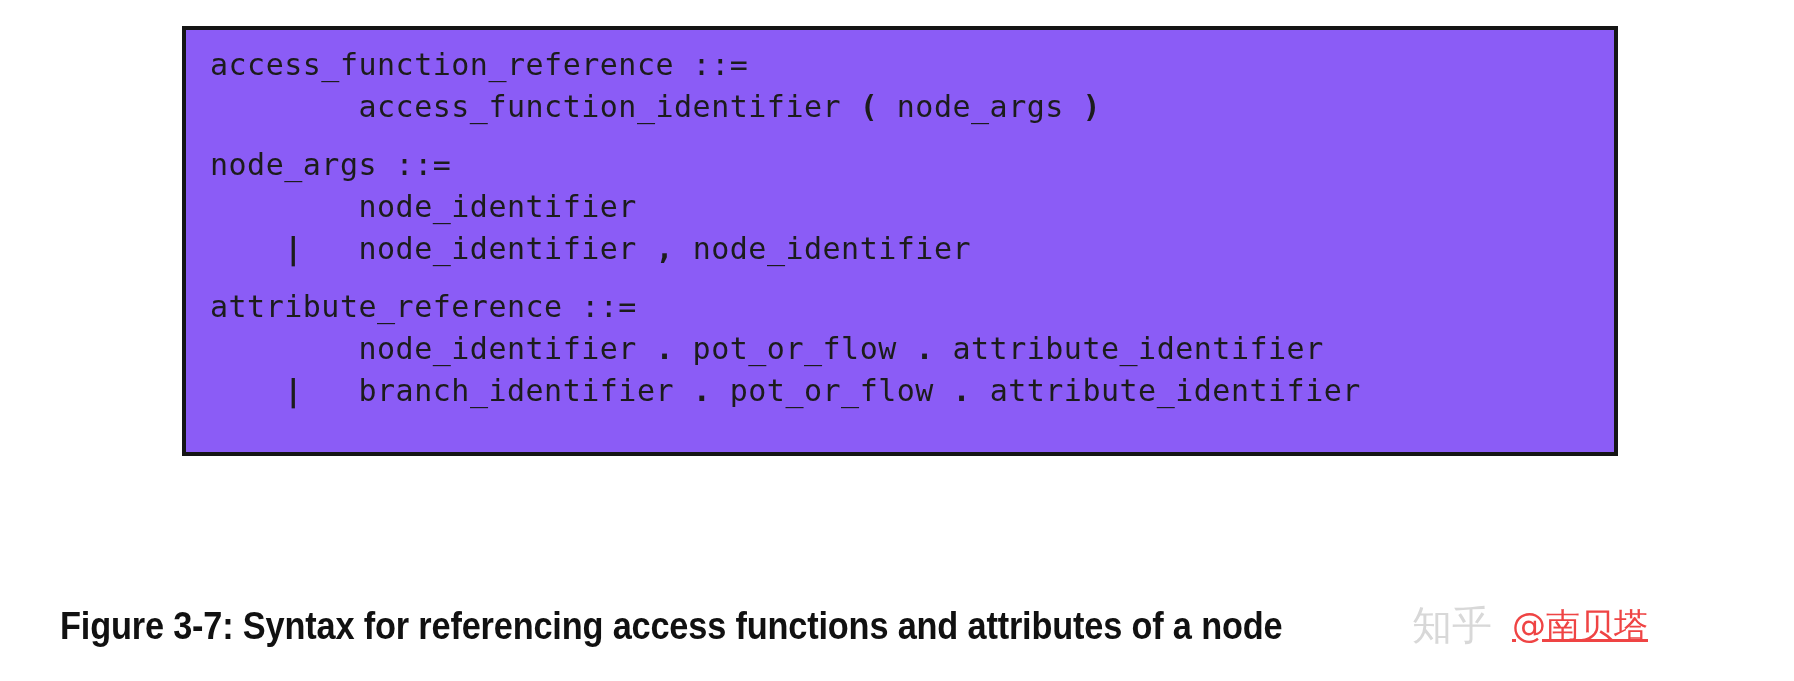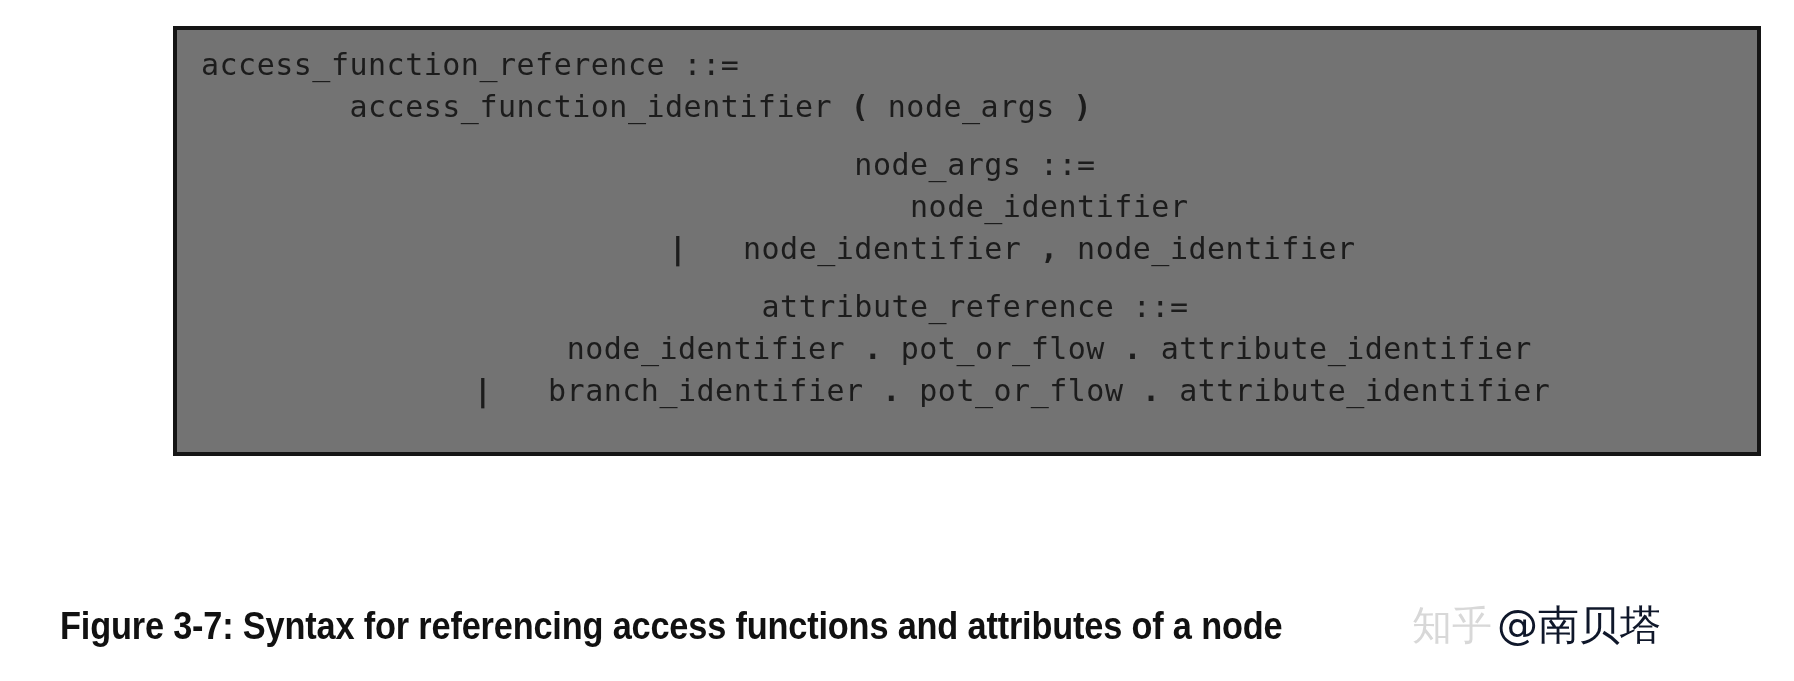--- a/index.html
+++ b/index.html
@@ -11,44 +11,44 @@
     width: 1794px;
     height: 681px;
     position: relative;
     overflow: hidden;
     font-family: "Liberation Sans", sans-serif;
   }
 
   
   #figure-box {
     position: absolute;
-    left: 173px;
+    left: 182px;
     top: 26px;
-    width: 1588px;
+    width: 1436px;
     height: 430px;
     border: 4px solid #151515;
-    background: #737373;
+    background: #8b5cf6;
     box-sizing: border-box;
   }
 
   #grammar {
     position: absolute;
     left: 24px;
     top: 14px;
     right: 8px;
     font-family: "DejaVu Sans Mono", "Liberation Mono", monospace;
     font-size: 30px;
     line-height: 42px;
     color: #1c1c1c;
     white-space: pre;
     letter-spacing: 0.5px;
   }
 
   .prod { margin: 0; }
-  .prod + .prod { margin-top: 16px; text-align: center; }
+  .prod + .prod { margin-top: 16px; }
   .gline {
     display: block;
     white-space: pre;
     min-height: 42px;
   }
 
   
   .ital {
   }
   .bold {
@@ -74,36 +74,37 @@
     letter-spacing: -0.2px;
   }
 
   
   #watermark {
     position: absolute;
     left: 1412px;
     top: 598px;
     display: flex;
     align-items: center;
-    gap: 5px;
+    gap: 20px;
     color: #d2d2d2;
     font-family: "DejaVu Sans", sans-serif;
     font-size: 42px;
     font-weight: 500;
     white-space: nowrap;
     pointer-events: none;
     user-select: none;
   }
   #watermark .wm-logo {
     color: #d8d8d8;
     font-size: 40px;
   }
   #watermark .wm-handle {
-    color: #0f172a;
-    font-size: 41px;
+    color: #ef4444;
+    font-size: 34px;
+    text-decoration: underline;
   }
 </style>
 </head>
 <body>
 
 <div id="figure-box">
   <div id="grammar"><div class="prod"><span class="gline"><span class="plain">access_function_reference ::=</span></span><span class="gline"><span class="plain">        </span><span class="ital">access_function</span><span class="plain">_identifier </span><span class="bold">(</span><span class="plain"> node_args </span><span class="bold">)</span></span></div><div class="prod"><span class="gline"><span class="plain">node_args ::=</span></span><span class="gline"><span class="plain">        </span><span class="ital">node</span><span class="plain">_identifier</span></span><span class="gline"><span class="plain">    </span><span class="bold">|</span><span class="plain">   </span><span class="ital">node</span><span class="plain">_identifier </span><span class="bold">,</span><span class="plain"> </span><span class="ital">node</span><span class="plain">_identifier</span></span></div><div class="prod"><span class="gline"><span class="plain">attribute_reference ::=</span></span><span class="gline"><span class="plain">        </span><span class="ital">node</span><span class="plain">_identifier </span><span class="bold">.</span><span class="plain"> pot_or_flow </span><span class="bold">.</span><span class="plain"> </span><span class="ital">attribute</span><span class="plain">_identifier</span></span><span class="gline"><span class="plain">    </span><span class="bold">|</span><span class="plain">   </span><span class="ital">branch</span><span class="plain">_identifier </span><span class="bold">.</span><span class="plain"> pot_or_flow </span><span class="bold">.</span><span class="plain"> </span><span class="ital">attribute</span><span class="plain">_identifier</span></span></div></div>
 </div>
 
 <div id="caption">Figure 3-7: Syntax for referencing access functions and attributes of a node</div>

